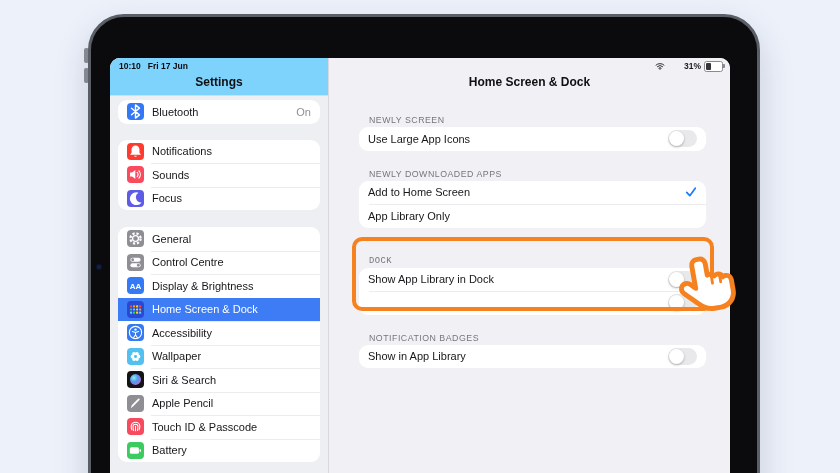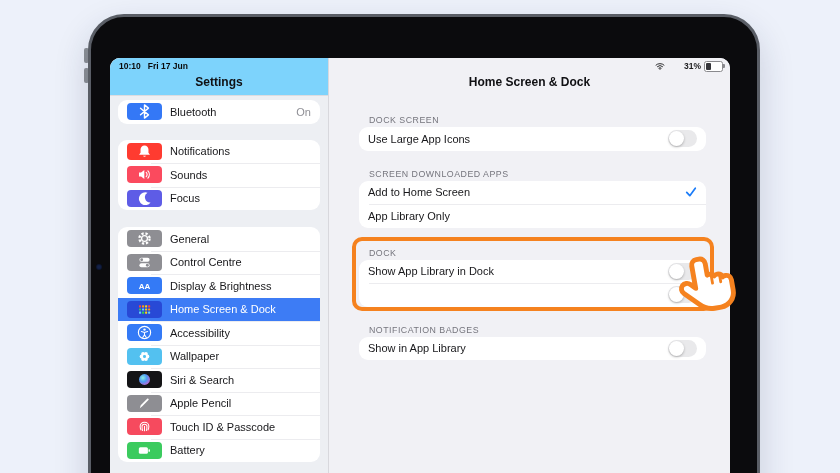--- a/index.html
+++ b/index.html
@@ -28,32 +28,32 @@
   .sb-header{position:absolute;top:0;left:0;right:0;height:38px;background:#7dd3fc;border-bottom:1px solid #DCDCE0;
              display:flex;align-items:flex-end;justify-content:center;padding-bottom:6px;box-sizing:border-box;}
   .sb-title{font-size:12px;font-weight:700;color:#101013;}
   .sb-body{position:absolute;top:38px;left:0;right:0;bottom:0;padding:4px 8px 0;overflow:hidden;}
   .card{background:#fff;border-radius:9px;overflow:hidden;}
   .g2{margin-top:16px;} .g3{margin-top:17px;}
   .srow{height:23.5px;display:flex;align-items:center;gap:8px;padding:0 9px;position:relative;}
   .srow:not(:first-child)::before{content:"";position:absolute;left:33px;right:0;top:0;height:1px;background:#ECECEF;}
   .srow.selected{background:#3D7CF5;}
   .srow.selected::before{display:none;}
-  .ic{width:35px;height:17px;border-radius:4px;flex:none;display:flex;align-items:center;justify-content:center;overflow:hidden;}
+  .ic{width:17px;height:17px;border-radius:4px;flex:none;display:flex;align-items:center;justify-content:center;overflow:hidden;}
   .ic svg{width:17px;height:17px;display:block;}
   .slbl{font-size:11px;color:#17171A;white-space:nowrap;}
   .selected .slbl{color:#fff;}
   .sval{margin-left:auto;font-size:11px;color:#8F8F95;}
 
   
   .content{flex:1;position:relative;background:#F1F1F5;}
   .c-title{position:absolute;top:17px;left:0;right:0;text-align:center;font-size:12px;font-weight:700;color:#101013;}
   .sections{position:absolute;top:38px;left:30px;right:24px;}
   .sec-h{font-size:8.8px;letter-spacing:.5px;color:#75757D;margin-left:10px;height:14px;display:flex;align-items:center;}
-  .m1{margin-top:17px;} .m2{margin-top:16px;} .m3{margin-top:18px;} .m4{margin-top:16px;}
+  .m1{margin-top:17px;} .m2{margin-top:16px;} .m3{margin-top:26px;font-family:Liberation Mono, monospace;} .m4{margin-top:16px;}
   .crow{height:23.5px;display:flex;align-items:center;padding:0 9px;position:relative;}
   .crow:not(:first-child)::before{content:"";position:absolute;left:10px;right:0;top:0;height:1px;background:#ECECEF;}
   .clbl{font-size:11px;color:#17171A;}
   .toggle{margin-left:auto;width:29px;height:17px;border-radius:9px;background:#E9E9EB;position:relative;flex:none;}
   .toggle::after{content:"";position:absolute;left:1px;top:1px;width:15px;height:15px;border-radius:50%;
                  background:#fff;box-shadow:0 1px 2.5px rgba(0,0,0,.28);}
   .chk{margin-left:auto;flex:none;display:flex;}
   .chk svg{width:12px;height:12px;}
 
   
@@ -257,29 +257,29 @@
         </div>
       </div>
 
       <div class="content">
         <div class="c-title">Home Screen &amp; Dock</div>
 
         <div class="hl-box"></div>
 
         <div class="sections">
 
-          <div class="sec-h m1">DOCK SCREEN</div>
+          <div class="sec-h m1">NEWLY SCREEN</div>
           <div class="card">
             <div class="crow">
               <span class="clbl">Use Large App Icons</span>
               <span class="toggle"></span>
             </div>
           </div>
 
-          <div class="sec-h m2">SCREEN DOWNLOADED APPS</div>
+          <div class="sec-h m2">NEWLY DOWNLOADED APPS</div>
           <div class="card">
             <div class="crow">
               <span class="clbl">Add to Home Screen</span>
               <span class="chk">
                 <svg viewBox="0 0 14 14">
                     <path d="M2 7.5l3.6 3.8L12 2.5" fill="none" stroke="#1B7CF8" stroke-width="2" stroke-linecap="round" stroke-linejoin="round"></path>
                   </svg>
               </span>
             </div>
             <div class="crow">

